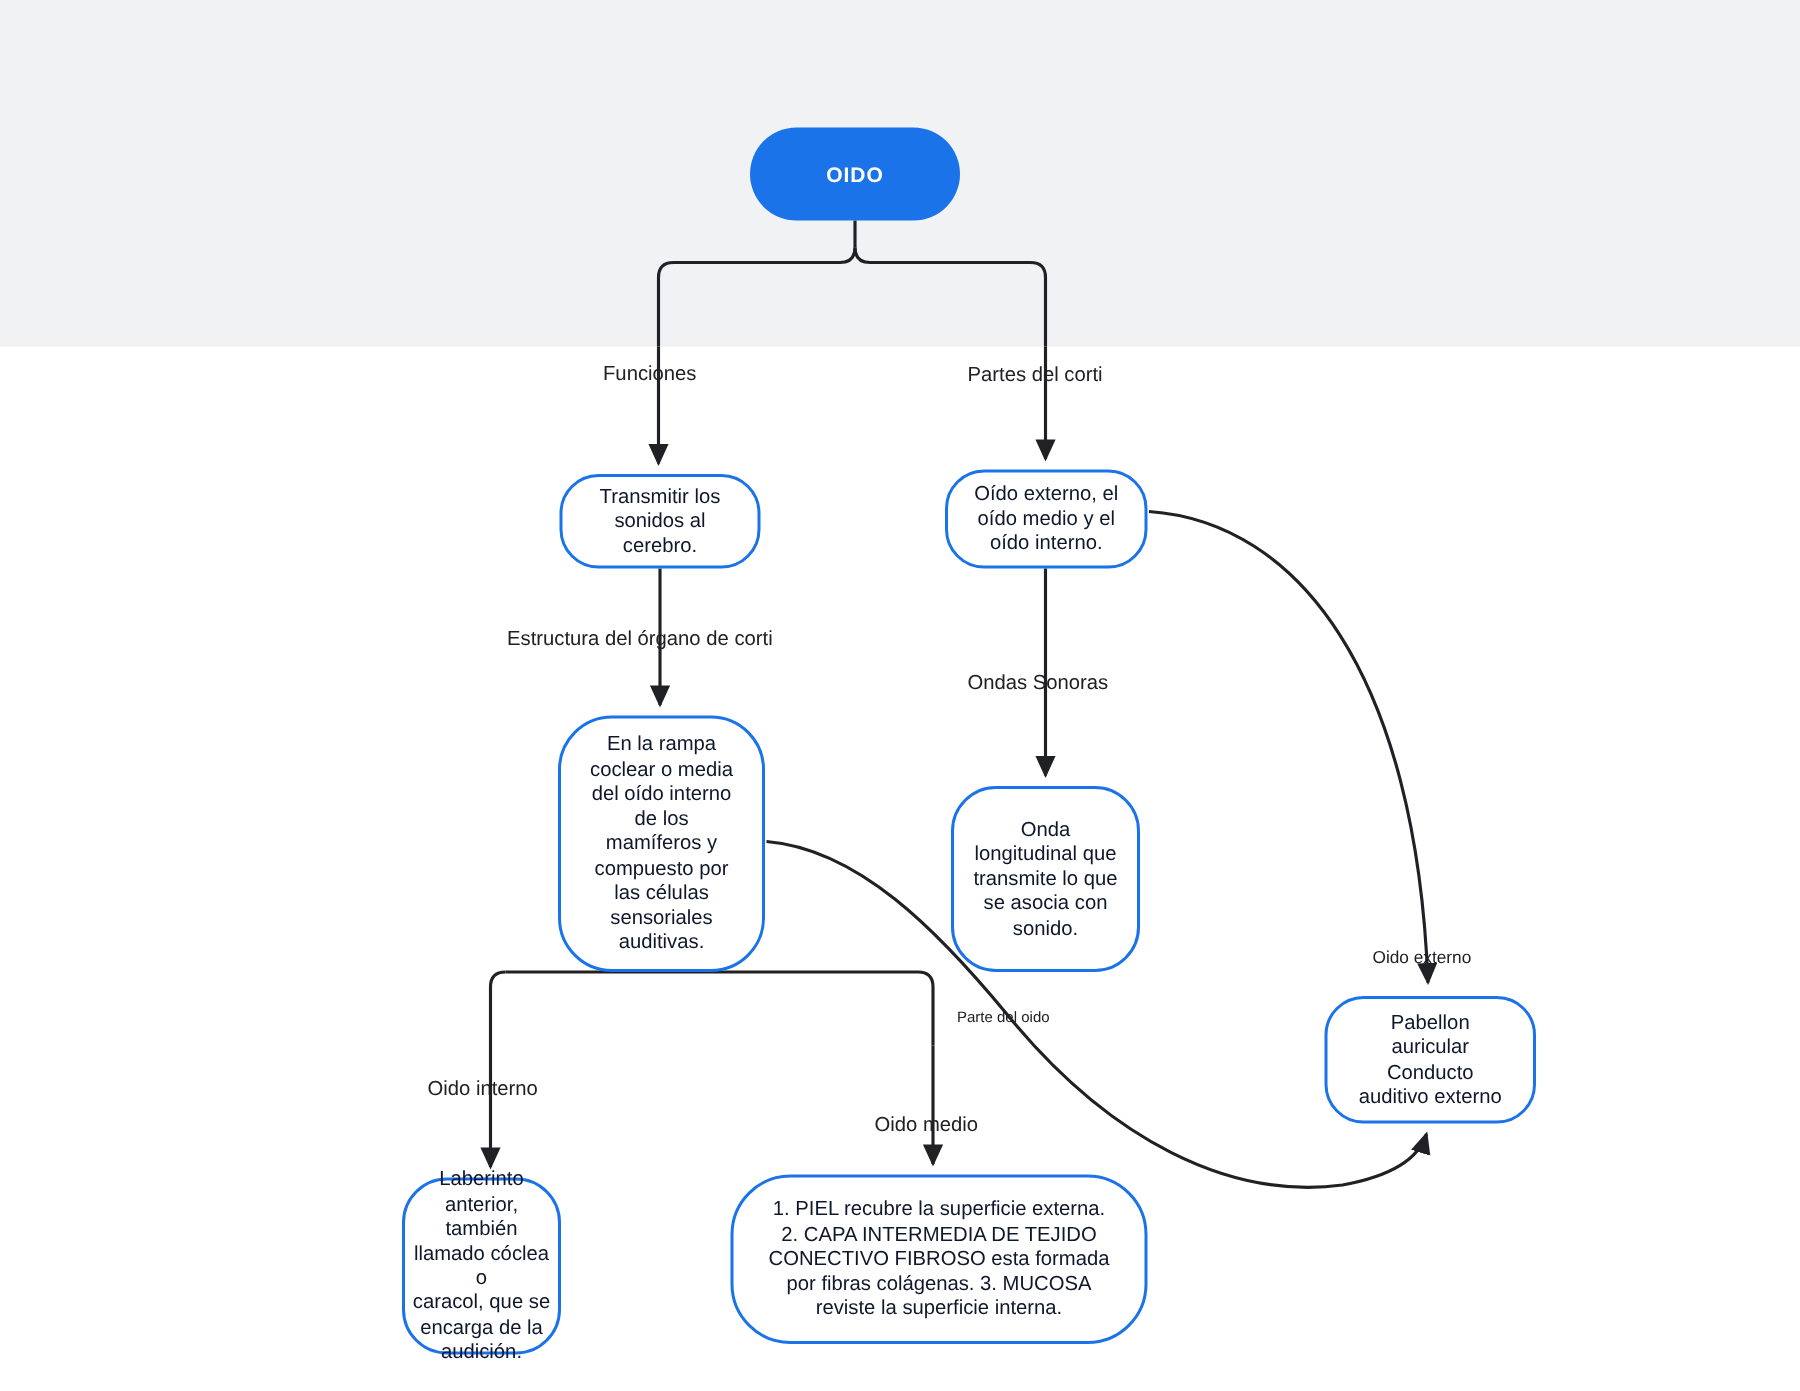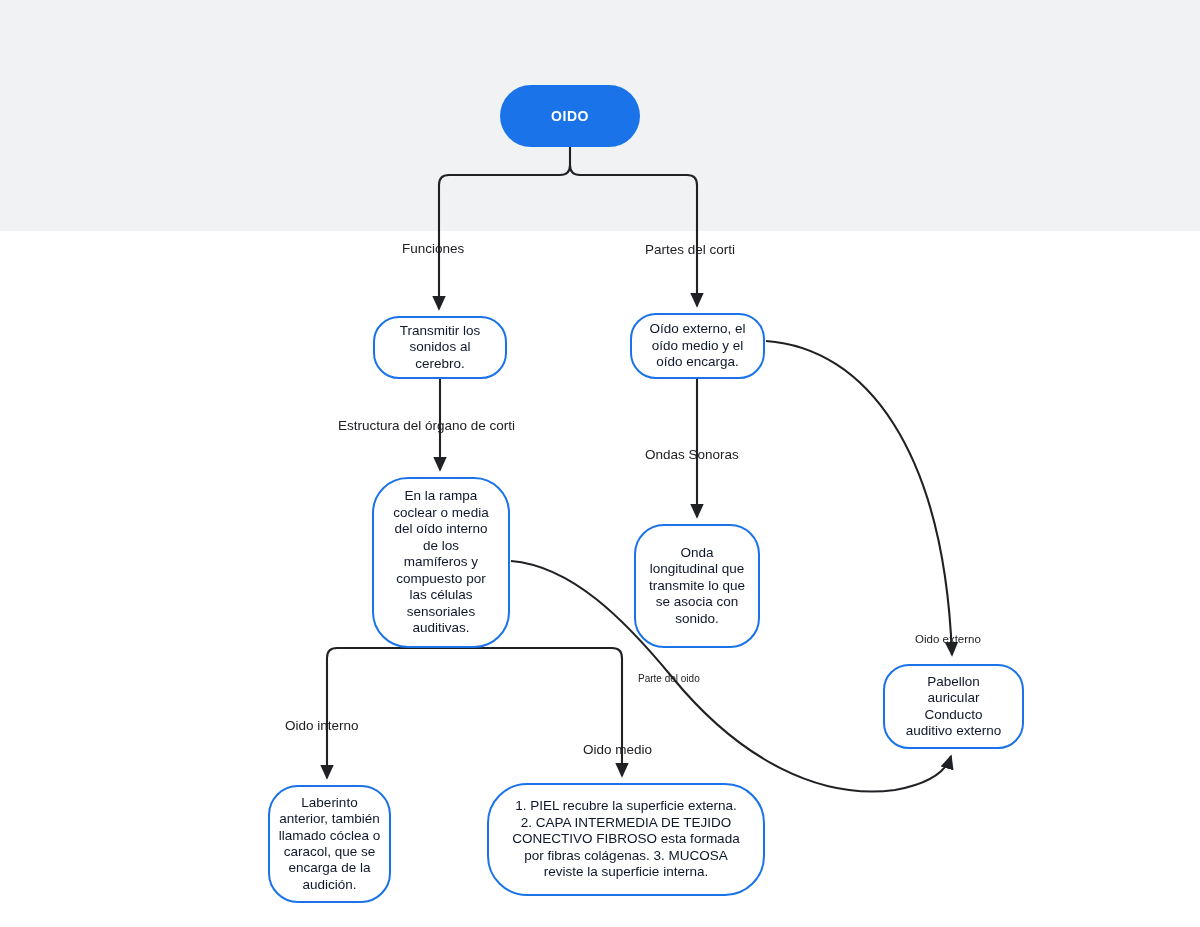--- a/index.html
+++ b/index.html
@@ -116,21 +116,21 @@
 
   <div class="node" style="left:373px; top:316px; width:134px; height:63px; border-radius:26px; font-size:13.5px;">
     <span>Transmitir los
 sonidos al
 cerebro.</span>
   </div>
 
   <div class="node" style="left:630px; top:313px; width:135px; height:66px; border-radius:26px; font-size:13.5px;">
     <span>Oído externo, el
 oído medio y el
-oído encarga.</span>
+oído interno.</span>
   </div>
 
   <div class="node" style="left:372px; top:477px; width:138px; height:171px; border-radius:36px; font-size:13.5px;">
     <span>En la rampa
 coclear o media
 del oído interno
 de los
 mamíferos y
 compuesto por
 las células
@@ -146,21 +146,21 @@
 sonido.</span>
   </div>
 
   <div class="node" style="left:883px; top:664px; width:141px; height:85px; border-radius:26px; font-size:13.5px;">
     <span>Pabellon
 auricular
 Conducto
 auditivo externo</span>
   </div>
 
-  <div class="node" style="left:268px; top:785px; width:123px; height:118px; border-radius:30px; font-size:13.5px;">
+  <div class="node" style="left:268px; top:785px; width:106px; height:118px; border-radius:30px; font-size:13.5px;">
     <span>Laberinto
 anterior, también
 llamado cóclea o
 caracol, que se
 encarga de la
 audición.</span>
   </div>
 
   <div class="node" style="left:487px; top:783px; width:278px; height:113px; border-radius:40px; font-size:13.5px;">
     <span>1. PIEL recubre la superficie externa.

